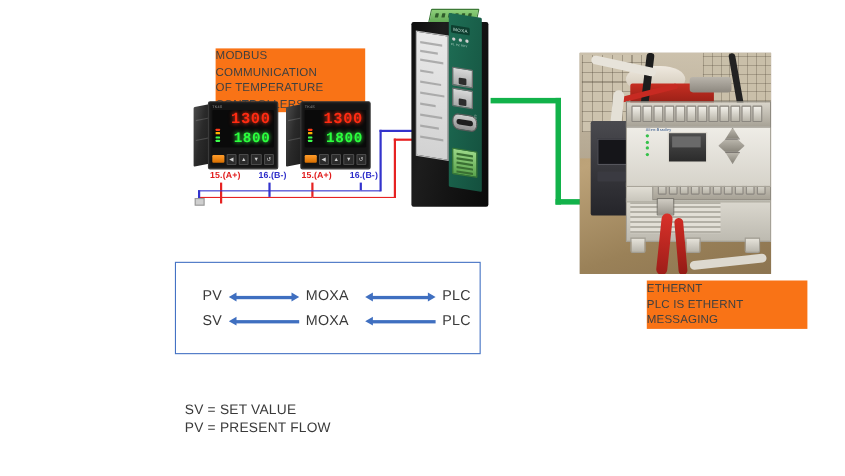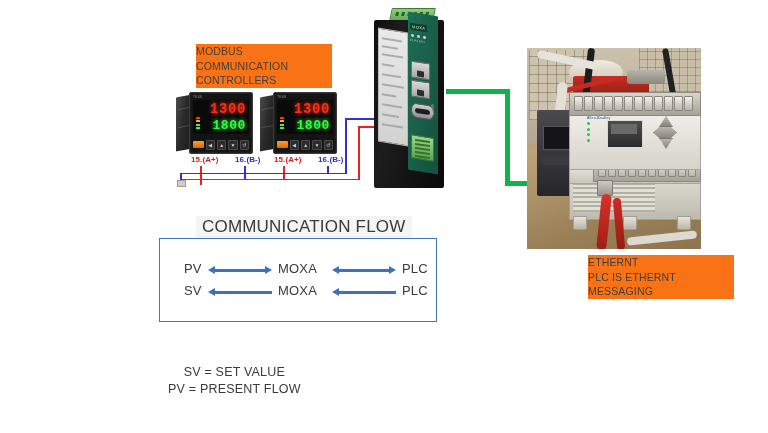--- a/index.html
+++ b/index.html
@@ -24,21 +24,20 @@
     line-height: 14.5px;
     color: #404040;
     letter-spacing: .15px;
     background: #f97316;
   }
   .legend-text {
     font-size: 12.5px;
     line-height: 17px;
     color: #3a3a3a;
     letter-spacing: .2px;
-    text-align: center;
   }
   .flow-title {
     font-size: 17px;
     color: #3a3a3a;
     letter-spacing: .2px;
     background: #f4f4f4;
     padding: 1px 6px;
   }
 
   
@@ -337,20 +336,21 @@
     border-left: 7px solid #3f6fc0;
   }
 </style>
 </head>
 <body>
 
 <div class="stage">
 
   <div class="abs caption" style="left:196px; top:44px; width:136px;">
     <div>MODBUS COMMUNICATION</div>
+    <div>OF TEMPERATURE</div>
     <div>CONTROLLERS</div>
   </div>
 
   <div class="tc" style="left:176px; top:92px;">
     <div class="tc-side"></div>
     <div class="tc-body">
       <div class="tc-top-label">TK4S</div>
       <div class="tc-screen">
         <div class="tc-bars">
           <div class="tc-bar" style="background:#ff3a1a"></div>
@@ -544,21 +544,20 @@
     <div class="ph ph-redcable2"></div>
     <div class="ph ph-whitecbl-bot"></div>
   </div>
 
   <div class="abs caption" style="left:588px; top:255px; width:146px;">
     <div>ETHERNT</div>
     <div>PLC IS ETHERNT</div>
     <div>MESSAGING</div>
   </div>
 
-  <div class="abs flow-title" style="left:196px; top:216px;">COMMUNICATION FLOW</div>
 
   <div class="flow-box">
 
     <div class="flow-row" style="top:22px;">
       <div class="flow-lbl" style="left:24px; top:0;">PV</div>
       <div class="ar-left" style="left:48px;  top:5px;"></div>
       <div class="flow-arrow-line" style="left:54px; top:8px; width:52px;"></div>
       <div class="ar-right" style="left:105px; top:5px;"></div>
       <div class="flow-lbl" style="left:118px; top:0;">MOXA</div>
       <div class="ar-left" style="left:172px; top:5px;"></div>

